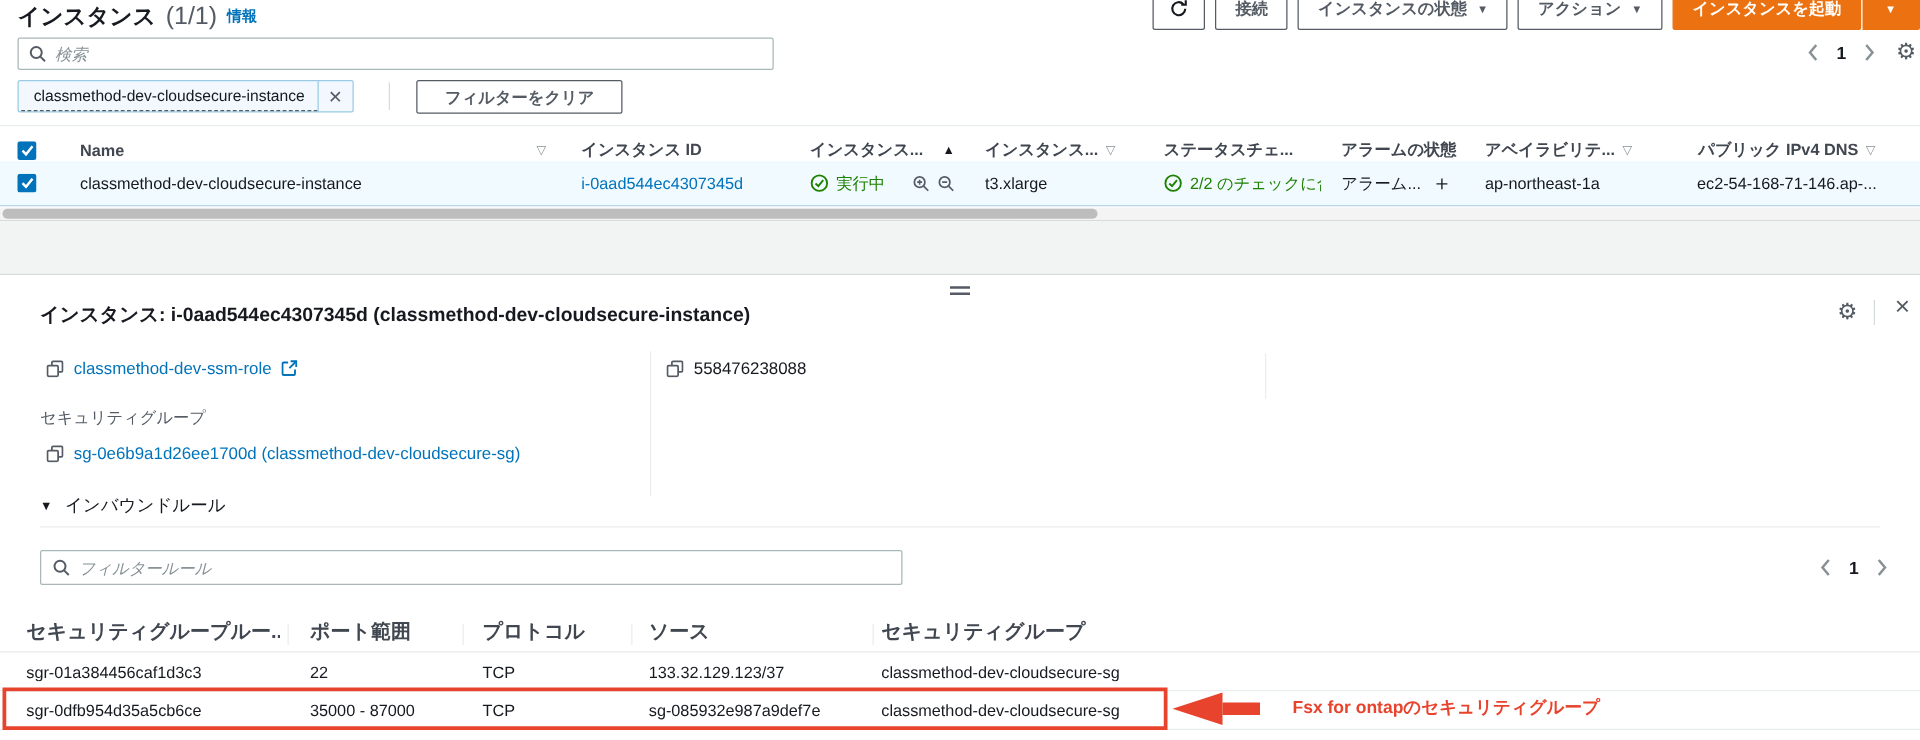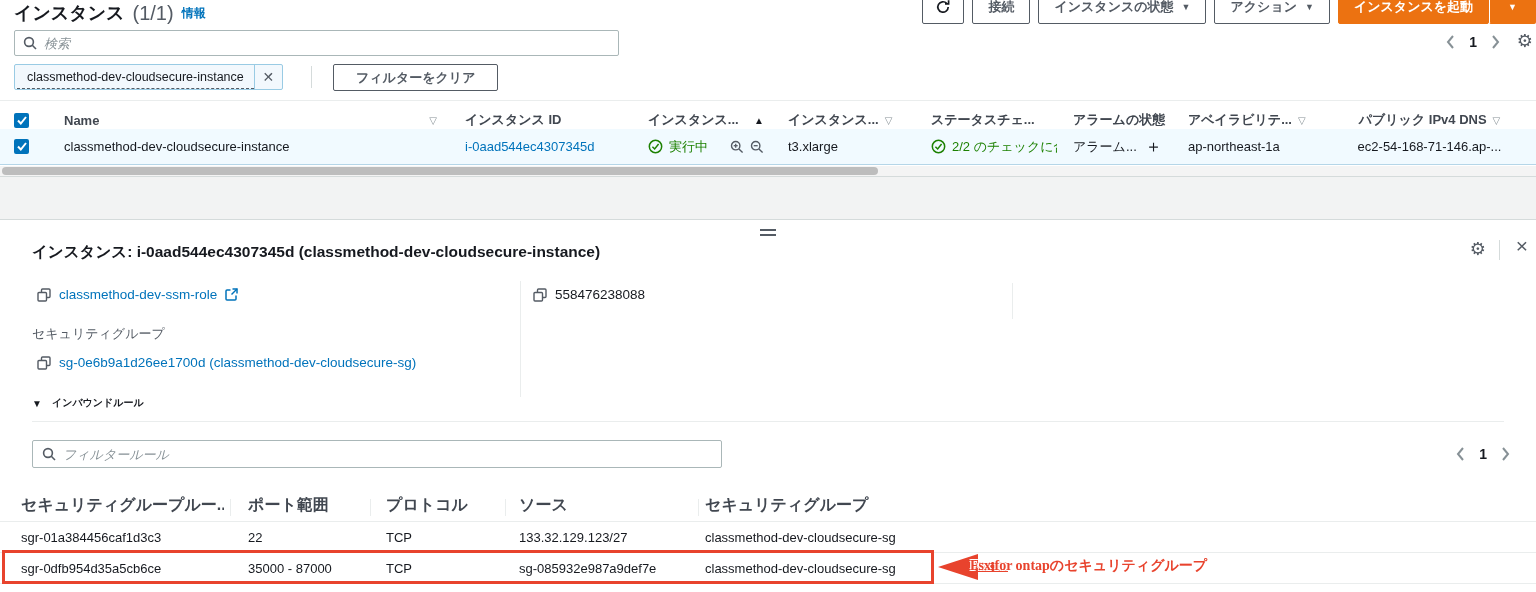--- a/index.html
+++ b/index.html
@@ -89,21 +89,21 @@
 
   .field-row { position:absolute; display:flex; align-items:center; gap:8px; font-size:13.5px; }
   .f-iam { left:37px; top:67px; }
   .f-acct { left:533px; top:67px; }
   .f-date { left:1030px; top:67px; }
   .sg-label { position:absolute; left:32px; top:105px; font-size:13px; color:#545b64; }
   .f-sg { left:37px; top:135px; }
 
   .inbound-head { position:absolute; left:32px; top:176px; display:flex; align-items:center; gap:10px; cursor:pointer; }
   .inbound-head .tri { font-size:10px; color:#16191f; }
-  .inbound-head .lbl { font-size:10px; font-weight:700; }
+  .inbound-head .lbl { font-size:14px; font-weight:400; }
   .inbound-border { position:absolute; left:32px; top:201px; width:1472px; height:1px; background:#eaeded; }
 
   .rule-filter { position:absolute; left:32px; top:220px; width:690px; height:28px;
     border:1px solid #aab7b8; border-radius:2px; display:flex; align-items:center; padding:0 9px; gap:7px; background:#fff; }
   .rule-filter input { border:none; outline:none; flex:1; font-size:13px; font-family:inherit; background:transparent; }
   .pag-bottom { right:26px; top:226px; }
 
   .rtable-head { position:absolute; left:0; top:270px; width:1536px; height:32px; border-bottom:1px solid #eaeded; display:flex; align-items:center; }
   .rrow { position:absolute; left:0; width:1536px; height:31px; display:flex; align-items:center; font-size:13px; border-bottom:1px solid #eaeded; }
   .rrow1 { top:302px; }
@@ -115,22 +115,22 @@
   .rc4 { width:193px; padding-left:20px; }
   .rc5 { width:400px; padding-left:13px; }
   .rhcell { font-weight:700; color:#414750; position:relative; }
   .rhcell:not(.rc1)::before { content:""; position:absolute; left:6px; top:4px; width:1px; height:18px; background:#eaeded; }
 
   
   .red-box { position:absolute; left:2px; top:330px; width:932px; height:34px; border:3px solid #e8432d; z-index:5; pointer-events:none; }
   .red-arrow { position:absolute; top:334px; left:938px; z-index:5; display:flex; align-items:center; }
   .arrow-head { width:0; height:0; border-top:13px solid transparent; border-bottom:13px solid transparent; border-right:40px solid #e8432d; }
   .arrow-tail { width:30px; height:10px; background:#e8432d; }
-  .red-note { position:absolute; left:970px; top:337px; z-index:5; font-size:14px; font-weight:700; color:#e8432d;
-    text-shadow:-1px -1px 0 #fff, 1px -1px 0 #fff, -1px 1px 0 #fff, 1px 1px 0 #fff;font-family:Liberation Serif, serif; }
+  .red-note { position:absolute; left:1034px; top:337px; z-index:5; font-size:14px; font-weight:700; color:#e8432d;
+    text-shadow:-1px -1px 0 #fff, 1px -1px 0 #fff, -1px 1px 0 #fff, 1px 1px 0 #fff; }
 
   svg { display:block; }
 </style>
 </head>
 <body>
 
 <div id="app">
 
   <div class="top-card">
 
@@ -395,21 +395,21 @@
       <div class="rc rc2 rhcell">ポート範囲</div>
       <div class="rc rc3 rhcell">プロトコル</div>
       <div class="rc rc4 rhcell">ソース</div>
       <div class="rc rc5 rhcell">セキュリティグループ</div>
     </div>
 
     <div class="rrow rrow1">
       <div class="rc rc1">sgr-01a384456caf1d3c3</div>
       <div class="rc rc2">22</div>
       <div class="rc rc3">TCP</div>
-      <div class="rc rc4">133.32.129.123/27</div>
+      <div class="rc rc4">133.32.129.123/37</div>
       <div class="rc rc5">classmethod-dev-cloudsecure-sg</div>
     </div>
 
     <div class="rrow rrow2">
       <div class="rc rc1">sgr-0dfb954d35a5cb6ce</div>
       <div class="rc rc2">35000 - 87000</div>
       <div class="rc rc3">TCP</div>
       <div class="rc rc4">sg-085932e987a9def7e</div>
       <div class="rc rc5">classmethod-dev-cloudsecure-sg</div>
     </div>

